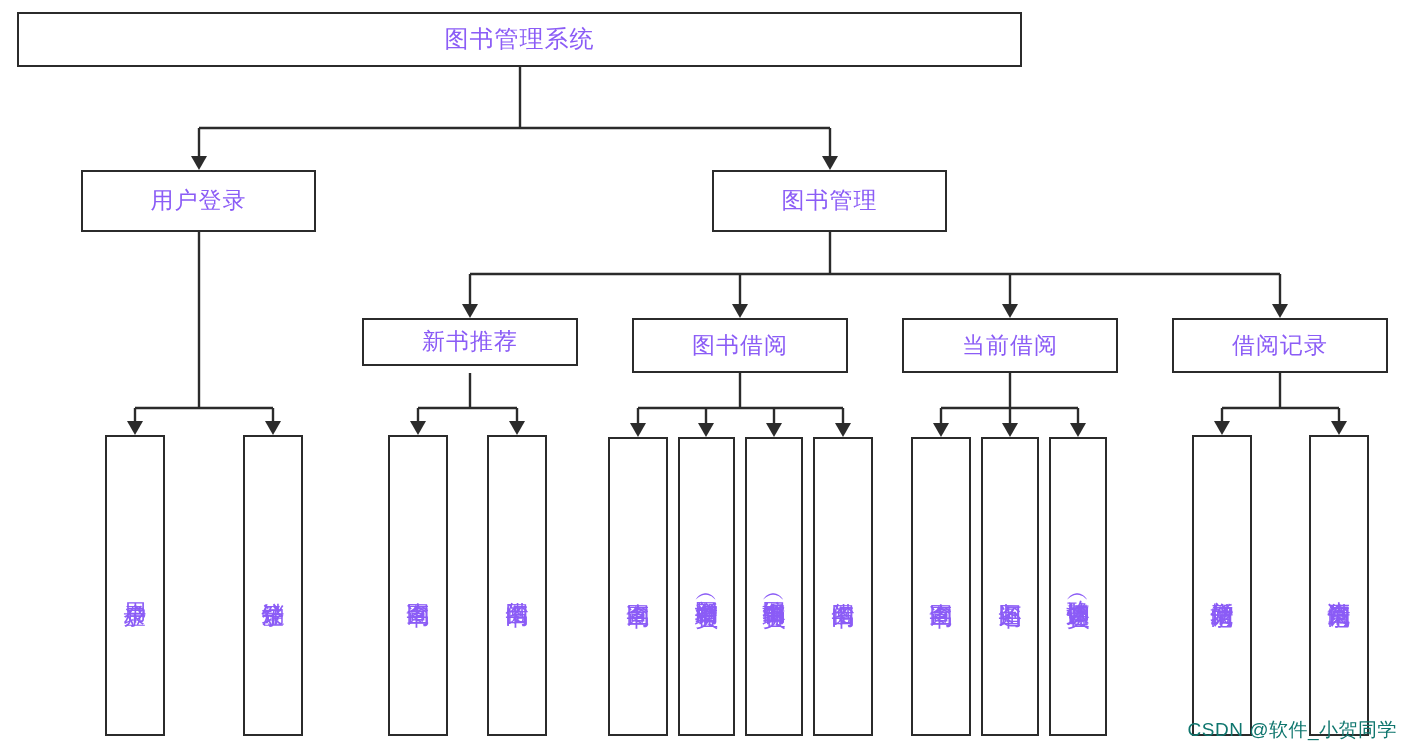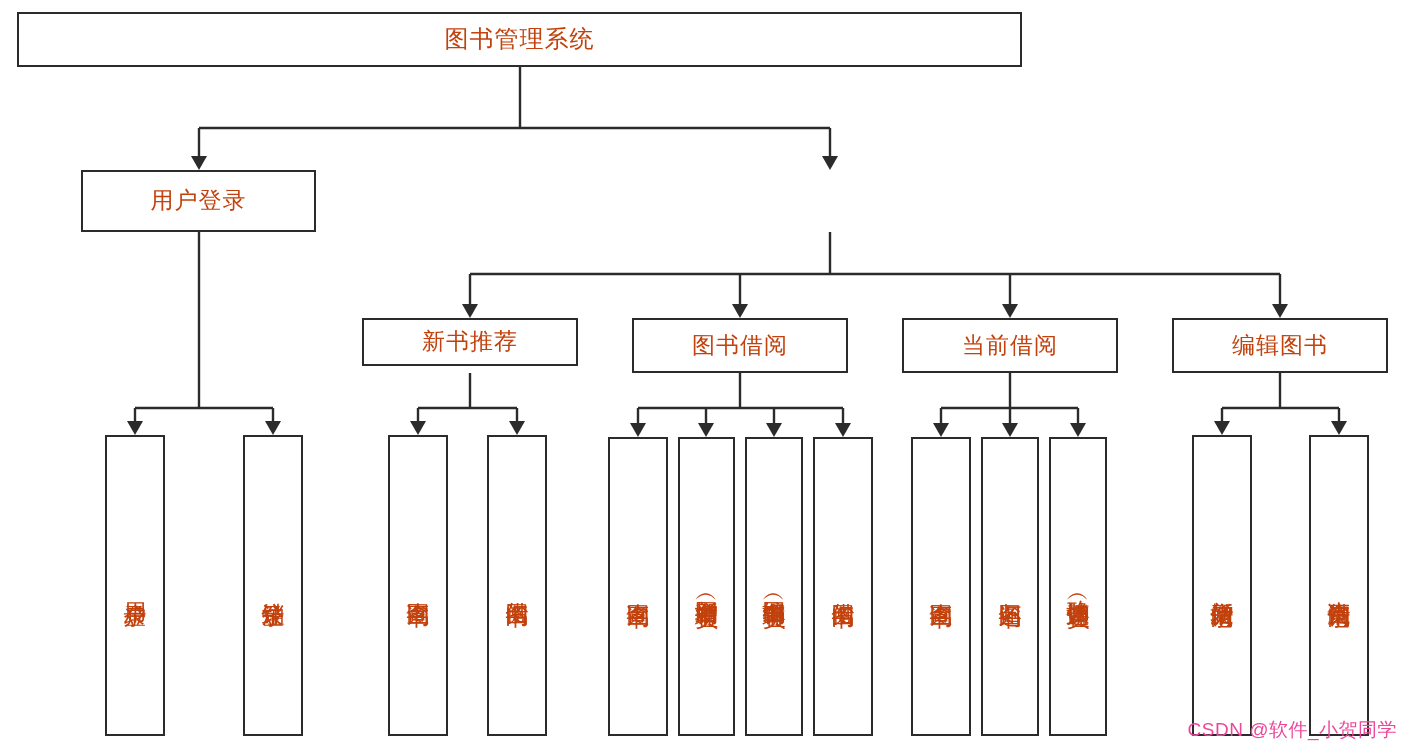--- a/index.html
+++ b/index.html
@@ -13,21 +13,21 @@
   #diagram{position:absolute;left:0;top:0;width:1405px;height:747px;}
 
   .node{
     position:absolute;
     box-sizing:border-box;
     background:#ffffff;
     border:2px solid #2b2b2b;
     display:flex;
     align-items:center;
     justify-content:center;
-    color:#c2410c;
+    color:#8b5cf6;
     z-index:3;
   }
   .node.horiz{
     font-size:23px;
     letter-spacing:1px;
     line-height:1.2;
   }
   .node.vert{
     font-size:23px;
     line-height:1.18;
@@ -43,21 +43,21 @@
     text-align:center;
     display:block;
   }
   .node.root{font-size:24px;}
 
   .watermark{
     position:absolute;
     right:8px;
     bottom:4px;
     font-size:19px;
-    color:#ec4899;
+    color:#0f766e;
     letter-spacing:0.5px;
     z-index:6;
     white-space:nowrap;
     pointer-events:none;
   }
   svg#edges{position:absolute;left:0;top:0;width:1405px;height:747px;z-index:1;}
   svg#edges line, svg#edges path{stroke:#2b2b2b;stroke-width:2.4;fill:none;}
   svg#edges polygon{fill:#2b2b2b;}
 </style>
 </head>
@@ -133,35 +133,38 @@
   </svg>
 
   <div class="node horiz root" style="left:17px;top:12px;width:1005px;height:55px;">
     <span>图书管理系统</span>
   </div>
 
   <div class="node horiz" style="left:81px;top:170px;width:235px;height:62px;">
     <span>用户登录</span>
   </div>
 
+  <div class="node horiz" style="left:712px;top:170px;width:235px;height:62px;">
+    <span>图书管理</span>
+  </div>
 
   <div class="node horiz" style="left:362px;top:318px;width:216px;height:48px;">
     <span>新书推荐</span>
   </div>
 
   <div class="node horiz" style="left:902px;top:318px;width:216px;height:55px;">
     <span>当前借阅</span>
   </div>
 
   <div class="node horiz" style="left:632px;top:318px;width:216px;height:55px;">
     <span>图书借阅</span>
   </div>
 
   <div class="node horiz" style="left:1172px;top:318px;width:216px;height:55px;">
-    <span>编辑图书</span>
+    <span>借阅记录</span>
   </div>
 
   <div class="node vert" style="left:105px;top:435px;width:60px;height:301px;">
     <span class="vtext">用户登录</span>
   </div>
 
   <div class="node vert" style="left:243px;top:435px;width:60px;height:301px;">
     <span class="vtext">注销登录</span>
   </div>
 

